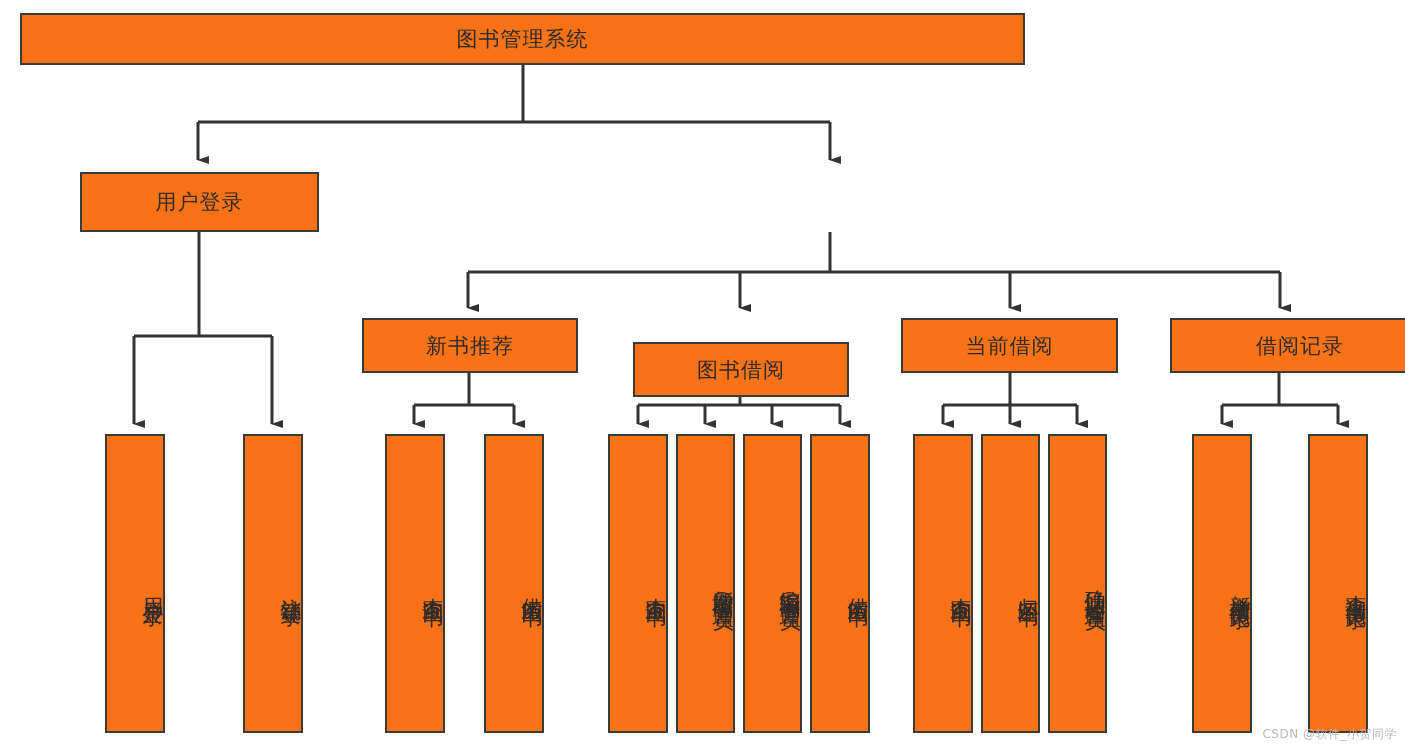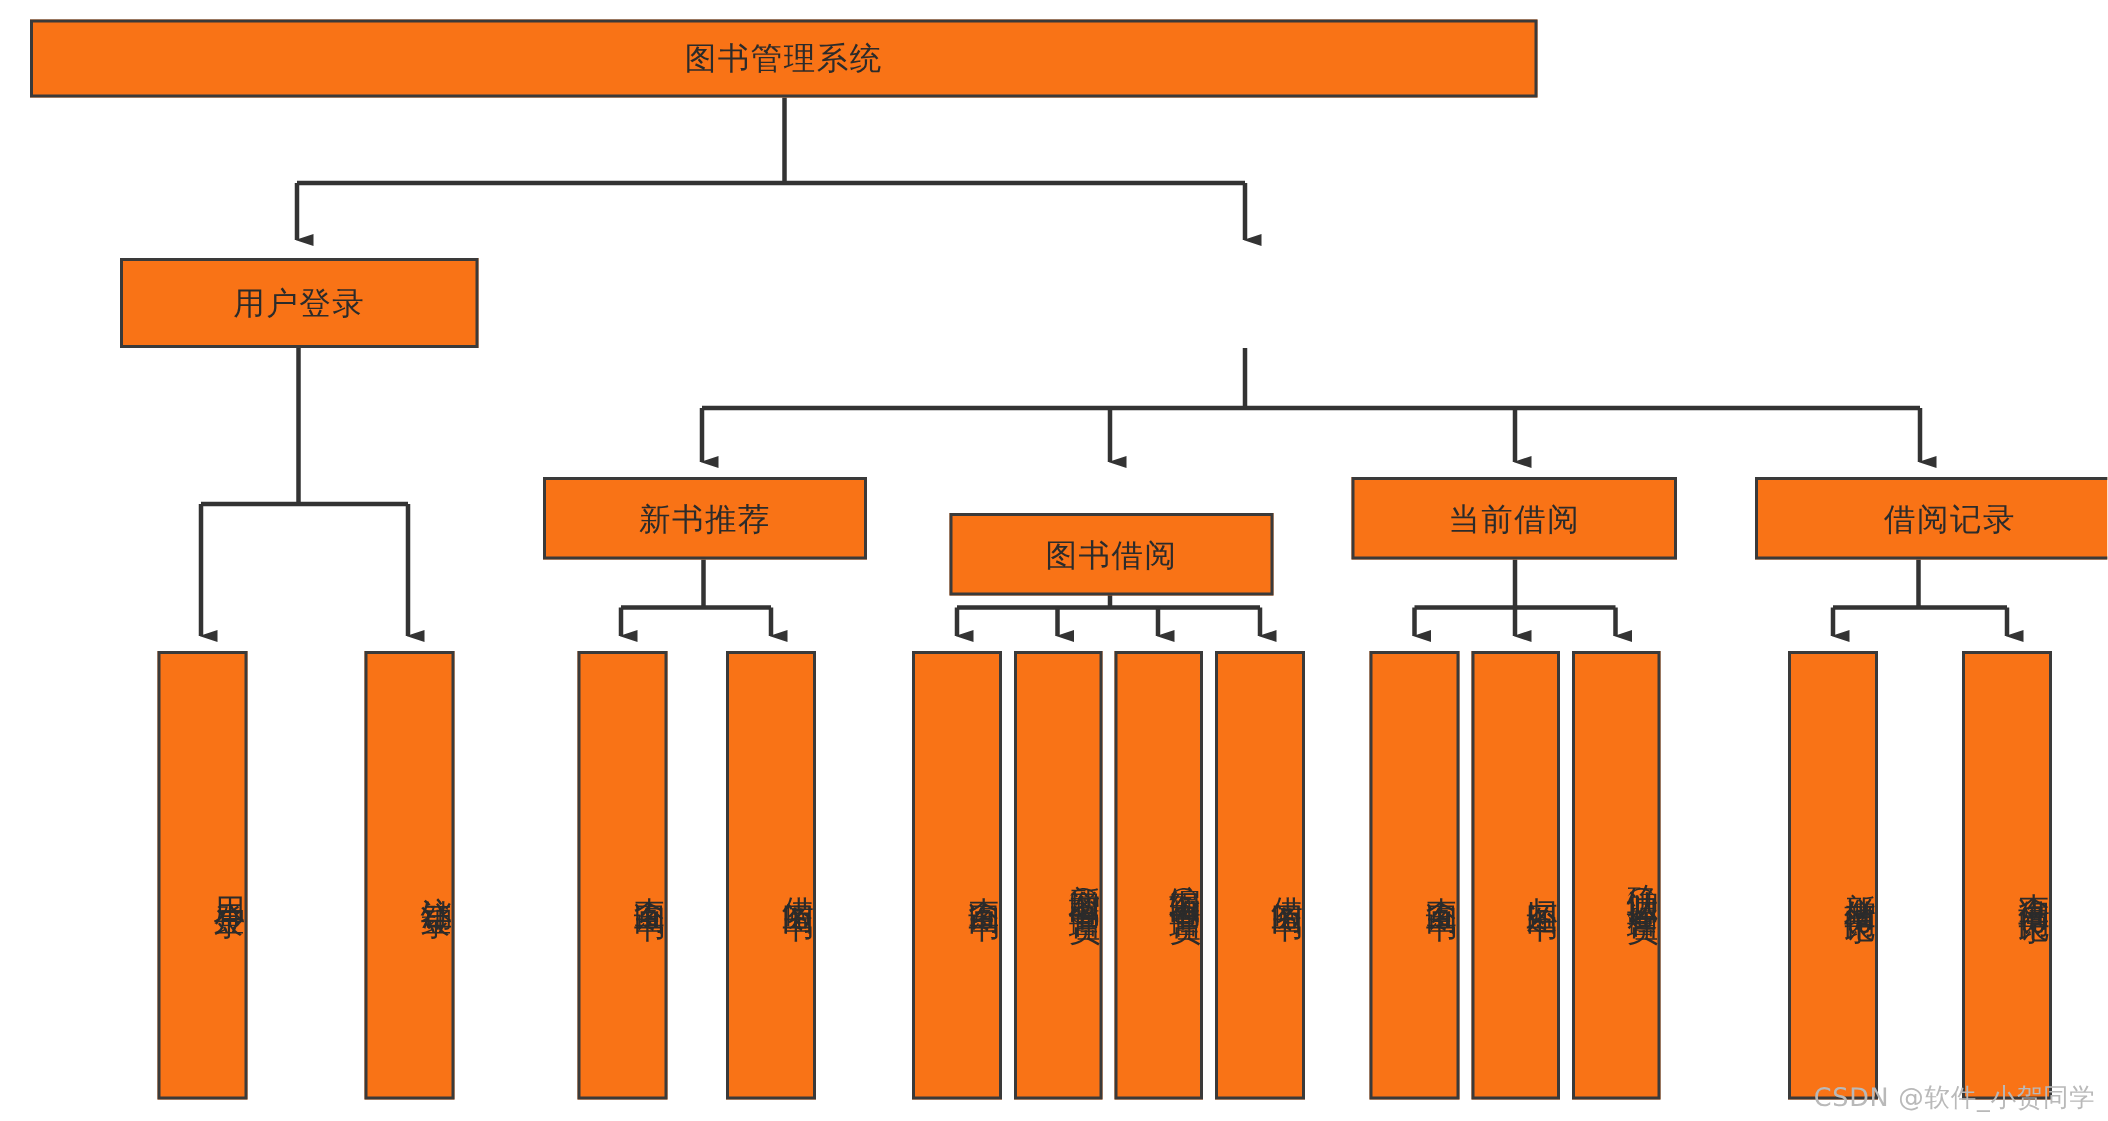--- a/index.html
+++ b/index.html
@@ -50,21 +50,21 @@
     line-height: 1.0;
   }
   .node .txt {
     display: block;
     white-space: nowrap;
   }
   #watermark {
     position: absolute;
     right: 8px;
     bottom: 4px;
-    font-size: 17px;
+    font-size: 12px;
     color: #b9b9b9;
     letter-spacing: 0.5px;
     white-space: nowrap;
   }
 </style>
 </head>
 <body>
 
 <div id="canvas">
 

